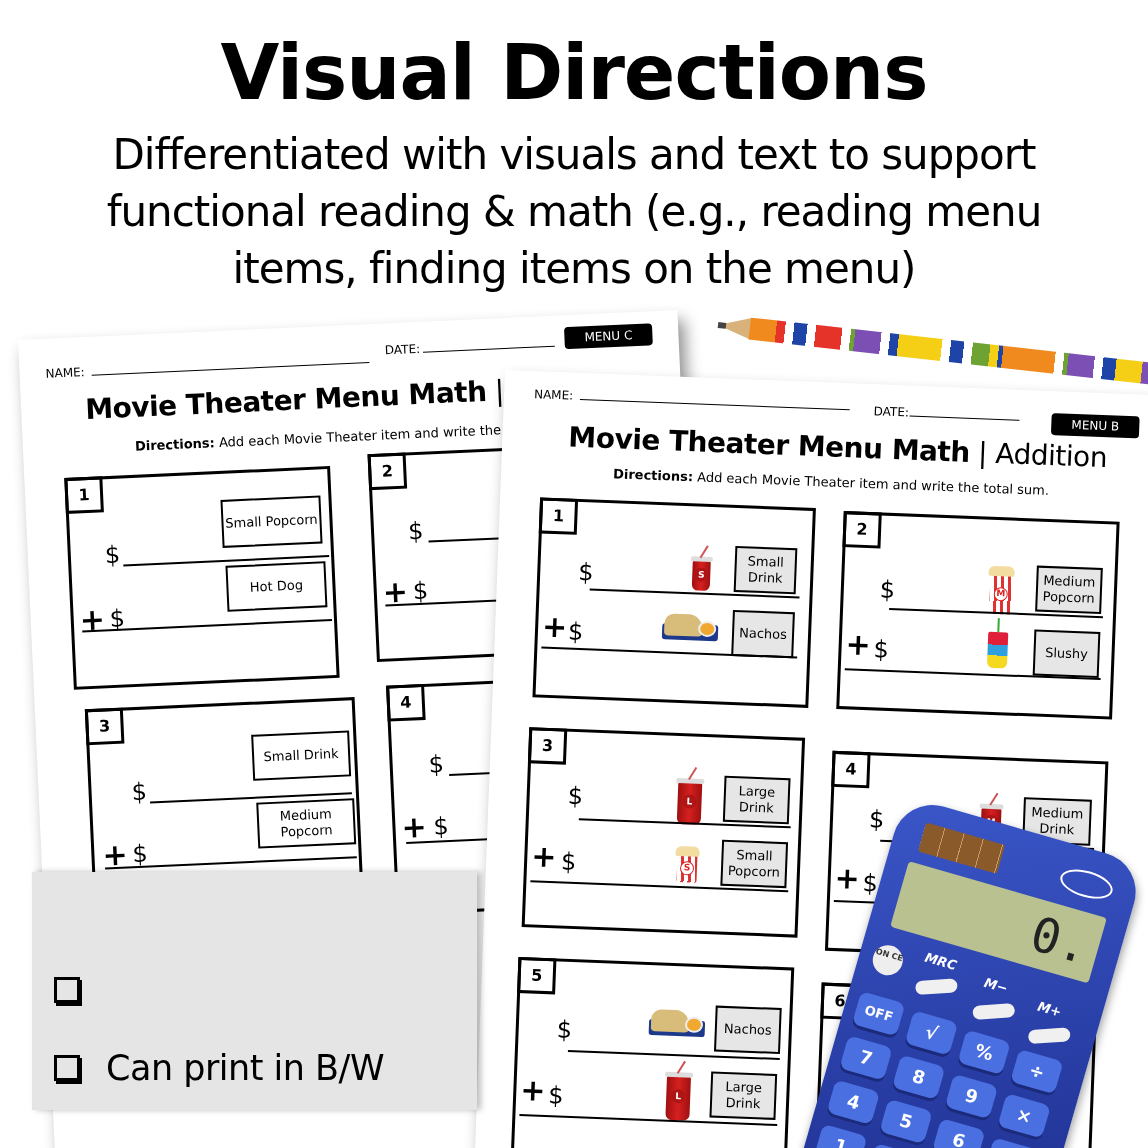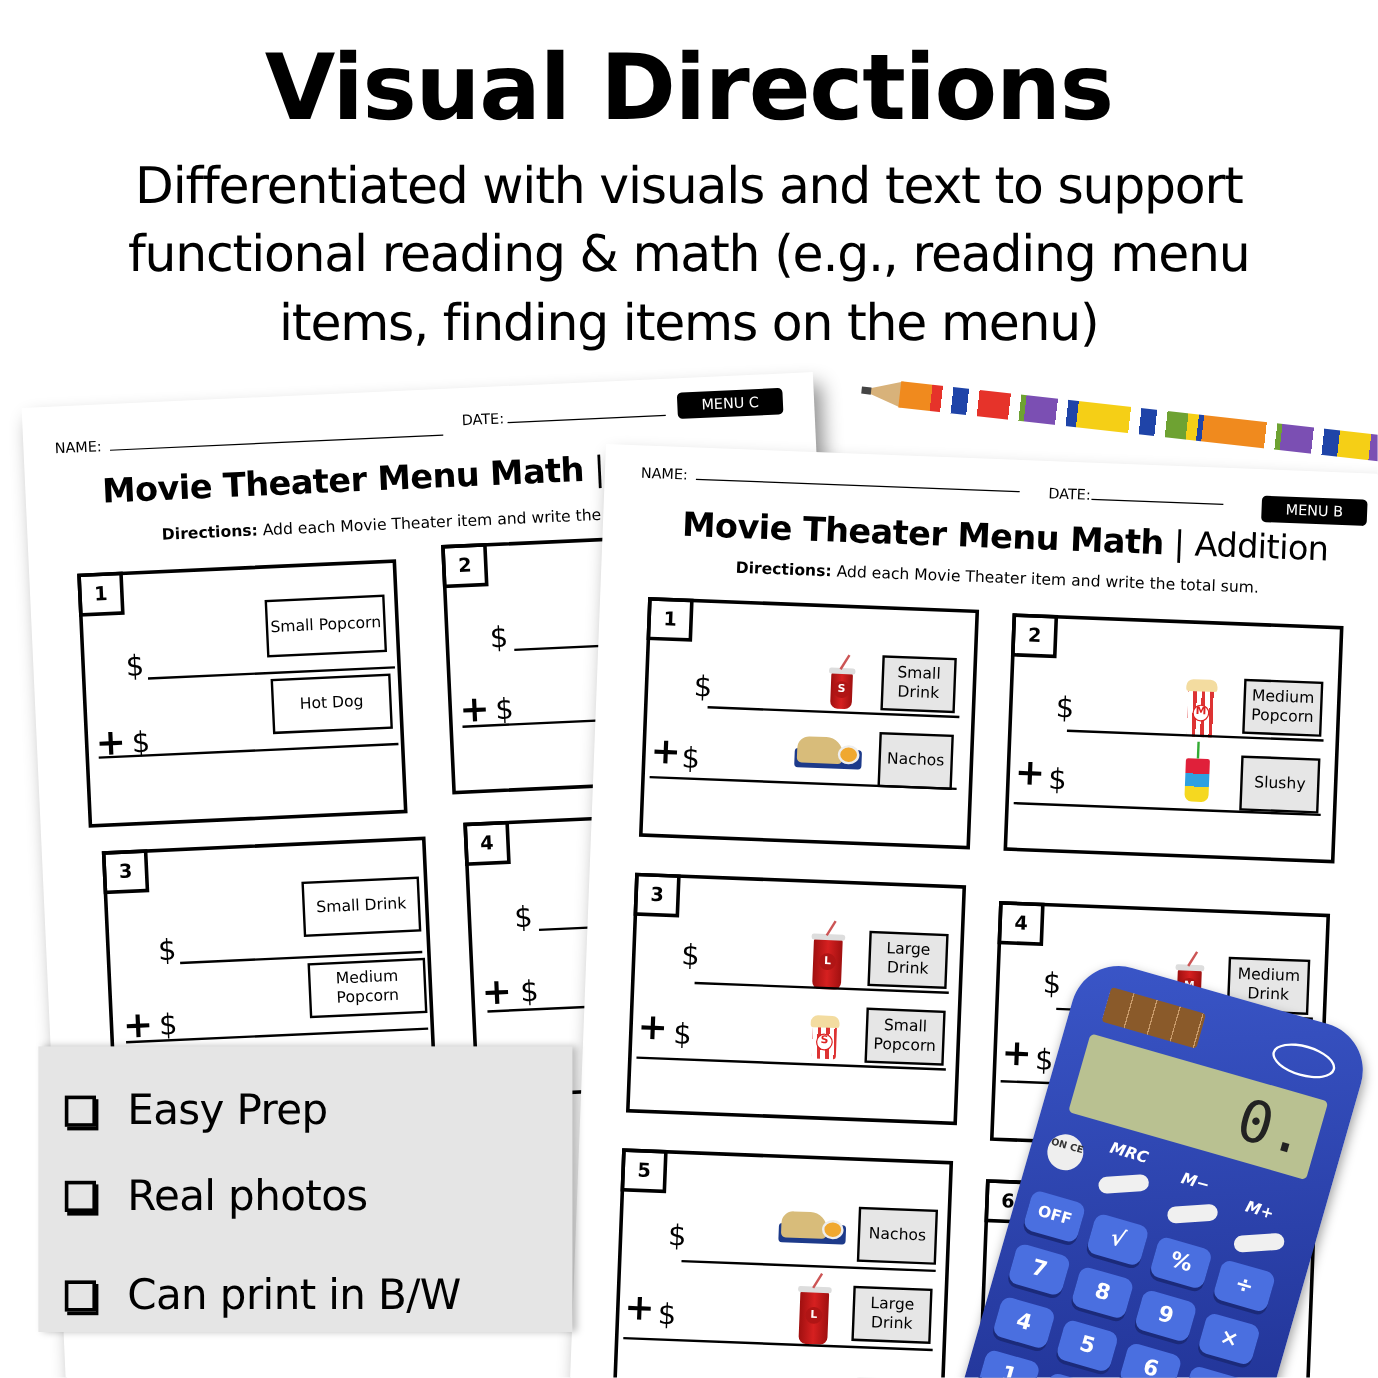--- a/index.html
+++ b/index.html
@@ -242,29 +242,24 @@
     <span class="dollar" style="left:32px;top:120px">$</span>
     <div class="rule" style="left:4px;top:154px;width:258px"></div>
   </div>
 
   <div class="prob" style="left:340px;top:600px;width:276px;height:200px">
     <div class="num">6</div>
   </div>
 </div>
 
 <div class="features">
-  <div class="feat" style="top:34px">
-    <span class="box"></span>
-    <span>Easy Prep</span>
-  </div>
   <div class="feat" style="top:105px">
     <span class="box"></span>
-    <span>Real photos</span>
-  </div>
-  <div class="feat" style="top:188px">
+  </div>
+  <div class="feat" style="top:176px">
     <span class="box"></span>
     <span>Can print in B/W</span>
   </div>
 </div>
 
 <div class="calc">
   <div class="solar"></div>
   <div class="logo-oval"></div>
   <div class="screen">0.</div>
   <div class="onbtn">ON CE</div>

